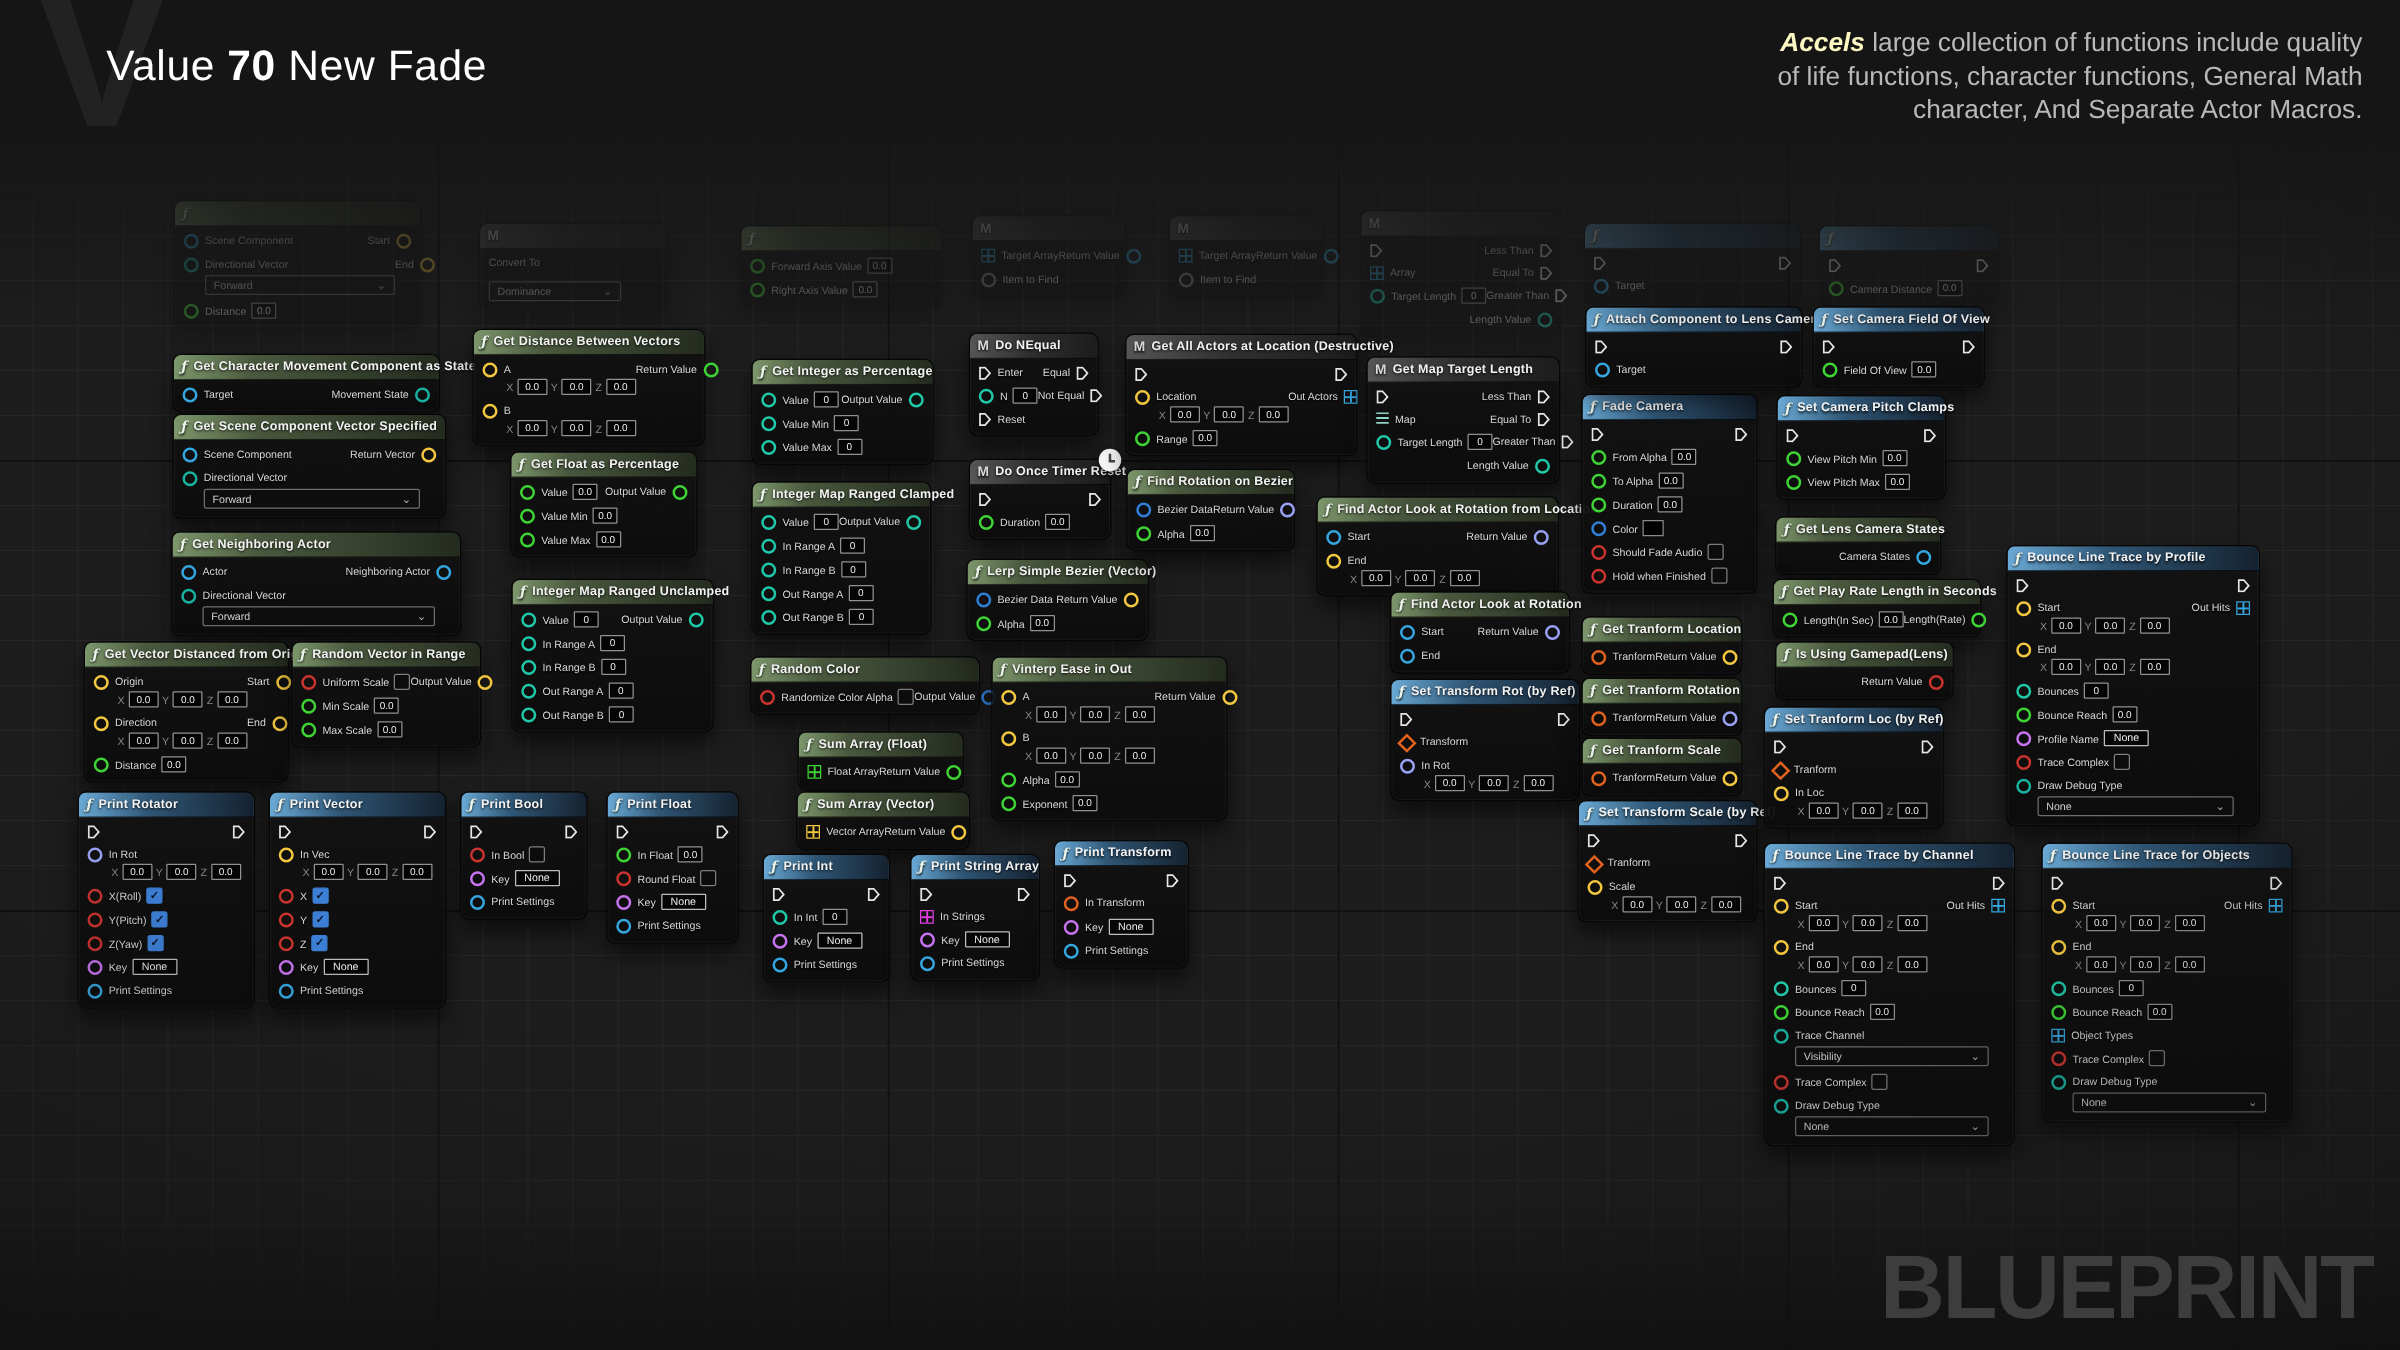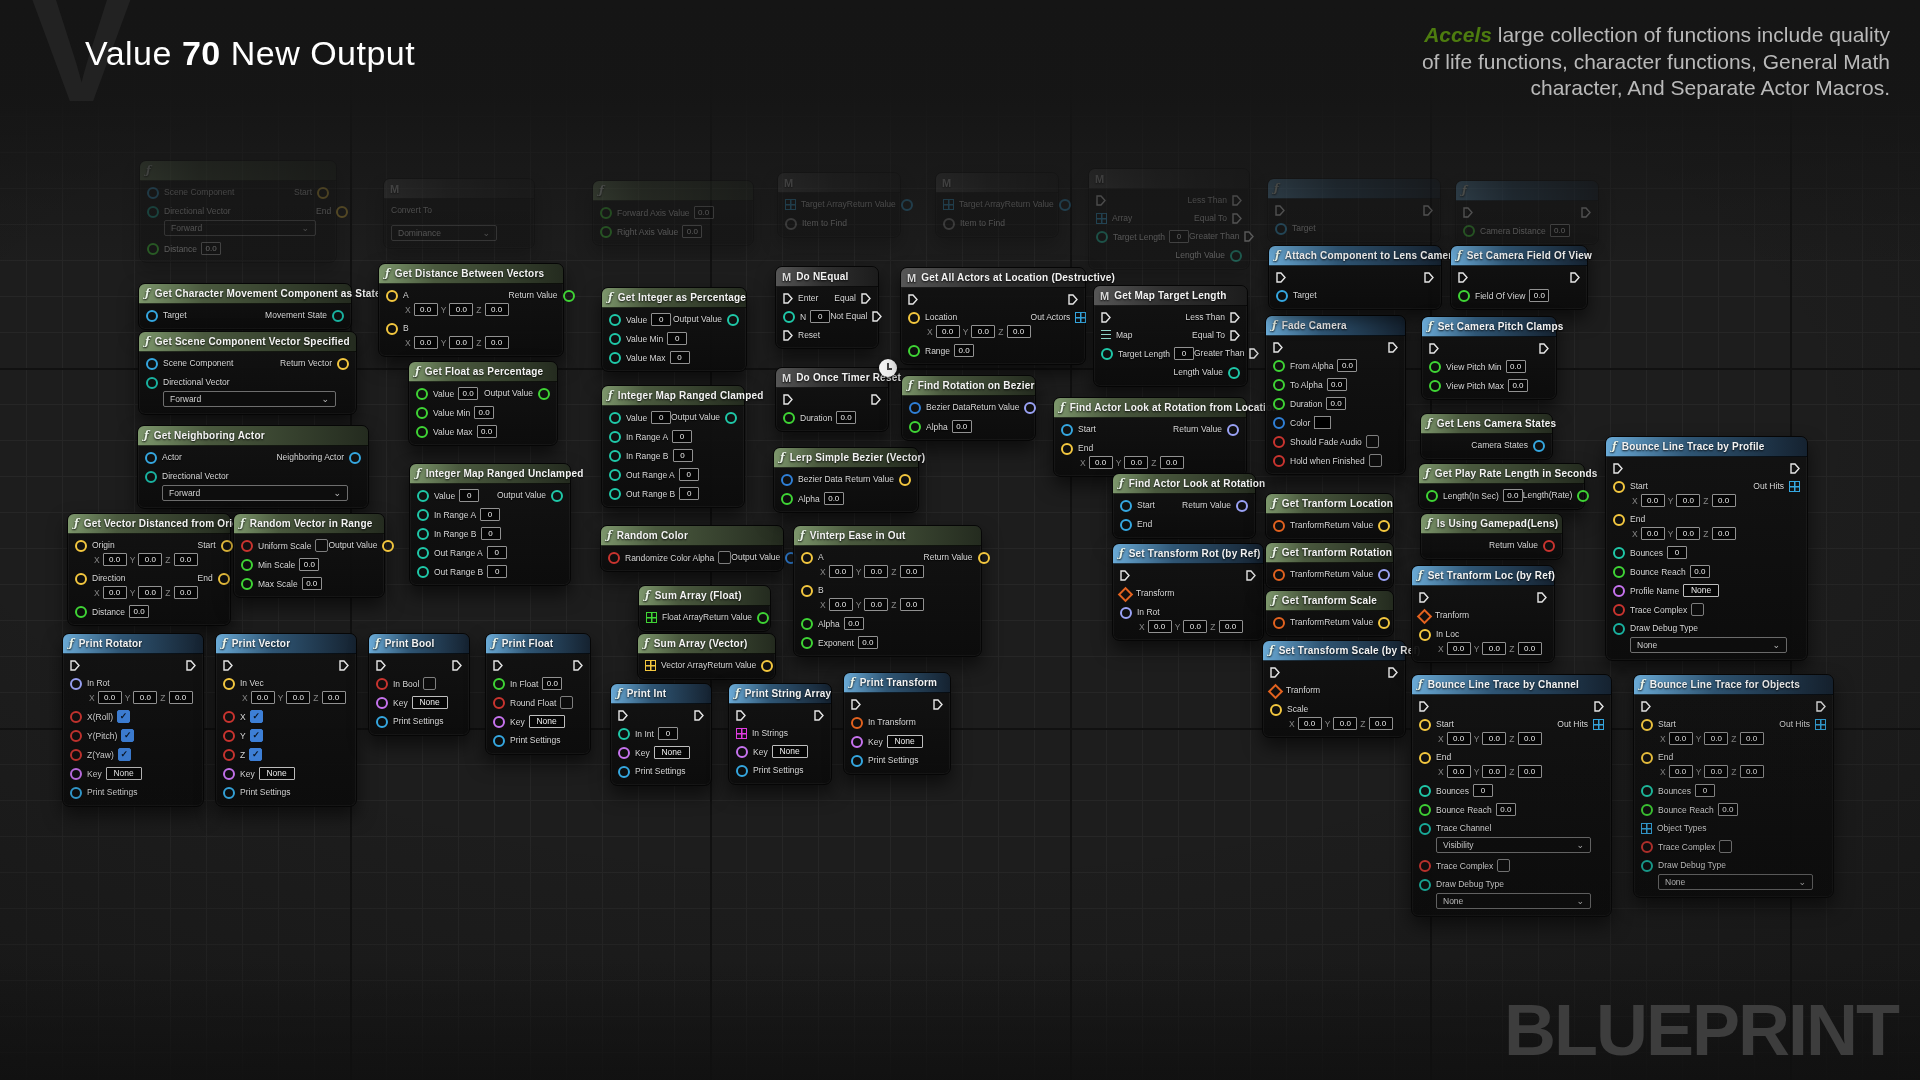--- a/index.html
+++ b/index.html
@@ -15,21 +15,21 @@
   #vignette{position:absolute;inset:0;pointer-events:none;z-index:50;
     background:
       linear-gradient(180deg,#151515 0%,rgba(21,21,21,.96) 95px,rgba(21,21,21,.55) 160px,rgba(21,21,21,0) 265px),
       linear-gradient(0deg,rgba(16,16,16,.85) 0%,rgba(16,16,16,0) 120px),
       radial-gradient(ellipse 115% 95% at 46% 40%,rgba(16,16,16,0) 42%,rgba(14,14,14,.5) 80%,rgba(12,12,12,.82) 100%);}
   .wm-v{position:absolute;left:28px;top:-34px;font-size:160px;font-weight:700;color:#222;z-index:60;line-height:1}
   .wm-brand{position:absolute;right:22px;bottom:14px;font-size:72px;font-weight:800;letter-spacing:-2px;color:#3d3d3d;z-index:60;line-height:1}
   .page-title{position:absolute;left:85px;top:32px;z-index:70;color:#fff;font-size:34px;line-height:42px;font-weight:300;letter-spacing:.5px}
   .page-title b{font-weight:700}
   .page-desc{position:absolute;right:30px;top:22px;width:470px;z-index:70;color:#b9b9b9;font-size:21px;line-height:26.5px;text-align:right;font-weight:400}
-  .page-desc b{font-style:italic;font-weight:700;color:#4d7c0f}
+  .page-desc b{font-style:italic;font-weight:700;color:#fef9c3}
 
   .node{position:absolute;background:linear-gradient(180deg,rgba(18,18,18,.94),rgba(11,11,11,.94));
     border:1px solid #060606;border-radius:7px;z-index:10;
     box-shadow:0 9px 18px rgba(0,0,0,.55),inset 0 0 0 1px rgba(255,255,255,.04);padding-bottom:4px}
   .node.dim{opacity:.36}
   .hdr{display:flex;align-items:center;gap:5px;height:19px;padding:0 8px 0 6px;border-radius:6px 6px 0 0;border-bottom:1px solid rgba(0,0,0,.65);margin-bottom:2px}
   .node.green .hdr{background:linear-gradient(90deg,#7d976c 0%,#4a593e 30%,#242b1f 100%)}
   .node.blue .hdr{background:linear-gradient(90deg,#6aaad6 0%,#2f5675 40%,#152230 100%)}
   .node.macro .hdr{background:linear-gradient(90deg,#565656 0%,#303030 45%,#1c1c1c 100%)}
   .hicon{font-family:"DejaVu Serif",serif;font-style:italic;font-weight:700;font-size:11px;color:#ecf5ea;flex:none;text-shadow:0 1px 2px #000}
@@ -2744,18 +2744,18 @@
         </div>
       </div>
     </div>
   </div>
 <div id="vignette"></div>
 
 <div class="wm-v">V</div>
 <div class="wm-brand">BLUEPRINT</div>
 
 <div class="page-title">
-  <span>Value </span><b>70</b><span> New Output</span><br>
+  <span>Value </span><b>70</b><span> New Fade</span><br>
 </div>
 
 <div class="page-desc">
   <b>Accels</b><span> large collection of functions include quality of life functions, character functions, General Math character, And Separate Actor Macros.</span>
 </div>
 
 </body></html>

